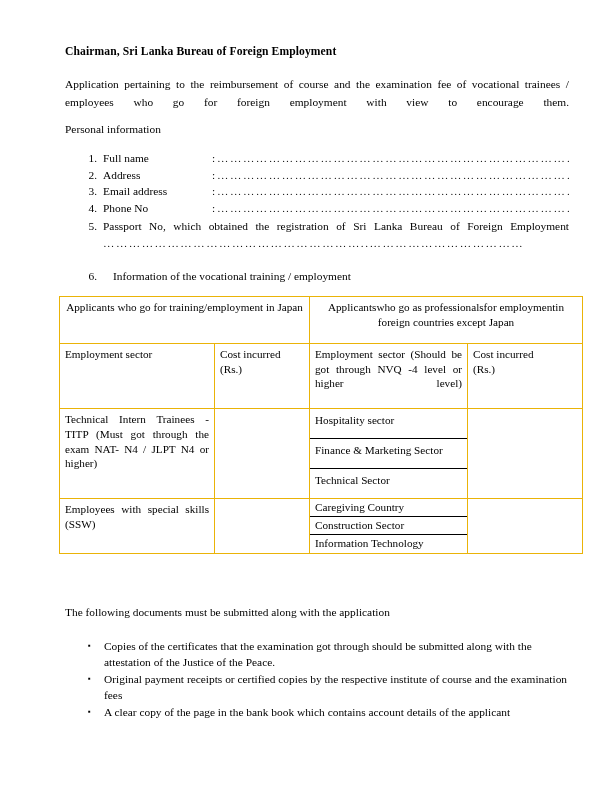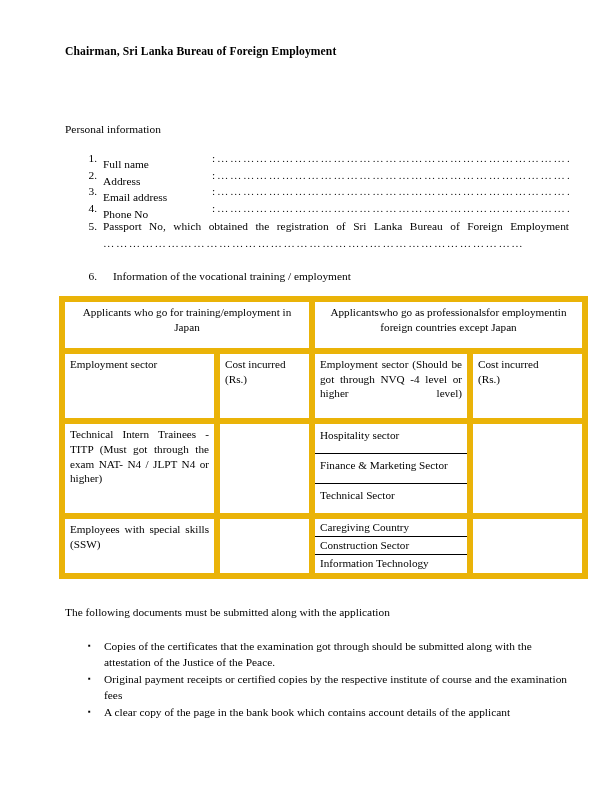--- a/index.html
+++ b/index.html
@@ -78,21 +78,20 @@
   .num-idx {
     position: absolute;
     left: 16px;
     width: 16px;
     text-align: right;
   }
   .num-label {
     position: absolute;
     left: 38px;
     white-space: nowrap;
-    margin-top: 6px;
   }
   .num-colon {
     position: absolute;
     left: 147px;
   }
   .leader-dots {
     position: absolute;
     left: 152px;
     right: 0;
     top: 0;
@@ -135,21 +134,21 @@
   .tbl {
     position: absolute;
     left: 47px;
     top: 296px;
     width: 523px;
     border-collapse: collapse;
     table-layout: fixed;
     font-size: 11.2px;
   }
   .tbl td {
-    border: 6px solid #eab308;
+    border: 1px solid #eab308;
     vertical-align: top;
     padding: 3px 5px 3px 5px;
     line-height: 14.6px;
   }
   .col-a { width: 155px; }
   .col-b { width: 95px; }
   .col-c { width: 158px; }
   .col-d { width: 115px; }
 
   .hdr-cell {
@@ -237,20 +236,21 @@
     line-height: 16.4px;
   }
 </style>
 </head>
 <body>
 
 <div class="page">
 
   <div class="doc-title">Chairman, Sri Lanka Bureau of Foreign Employment</div>
 
+  <div class="intro">Application pertaining to the reimbursement of course and the examination fee of vocational trainees / employees who go for foreign employment with view to encourage them.</div>
 
   <div class="section-label" id="personal-info-label">Personal information</div>
 
   <div class="num-list">
 
     <div class="num-row">
       <span class="num-idx">1.</span>
       <span class="num-label">Full name</span>
       <span class="num-colon">:</span>
       <span class="leader-dots">……………………………………………………………………………………</span>

